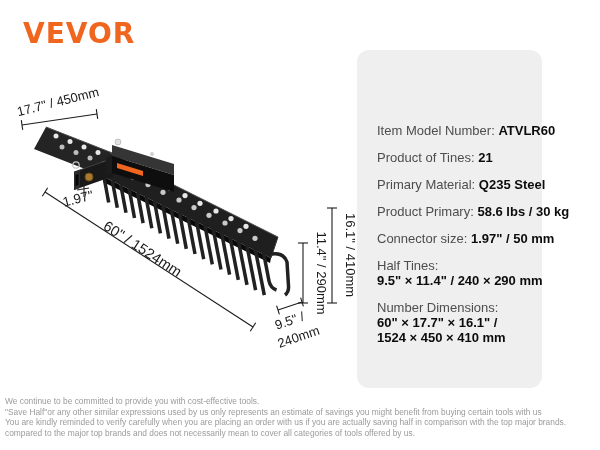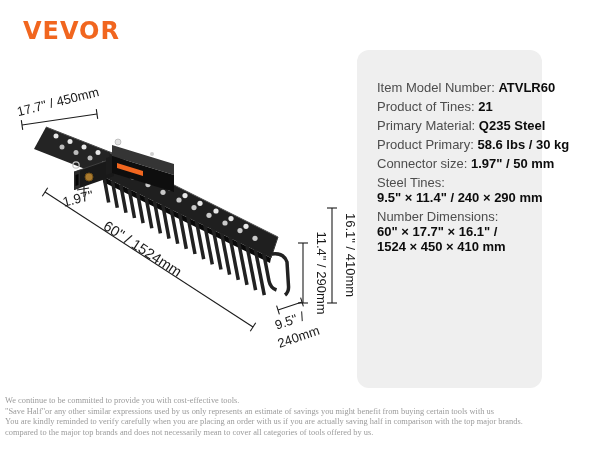--- a/index.html
+++ b/index.html
@@ -3,35 +3,35 @@
 <meta charset="utf-8">
 <style>
   html,body{margin:0;padding:0}
   body{
     width:600px;height:450px;position:relative;background:#ffffff;
     font-family:"Liberation Sans",sans-serif;overflow:hidden;
   }
   .logo{
     position:absolute;left:23px;top:17px;
     font-family:"DejaVu Sans",sans-serif;font-weight:bold;
-    font-size:24px;letter-spacing:1px;color:#f1661f;
+    font-size:28px;letter-spacing:1px;color:#f1661f;
   }
   .figure-svg{position:absolute;left:0;top:85px;width:360px;height:290px}
   .figure-svg text{font-family:"Liberation Sans",sans-serif;fill:#1a1a1a}
   .dimline{stroke:#1c1c1c;stroke-width:1.1;fill:none}
   .panel{
     position:absolute;left:357px;top:50px;width:185px;height:338px;
     background:#efefef;border-radius:12px;box-sizing:border-box;
-    padding:30px 8px 0 20px;display:flex;flex-direction:column;gap:4px;
+    padding:30px 8px 0 20px;display:flex;flex-direction:column;gap:12px;justify-content:center;
   }
   .panel p{margin:0;font-size:13px;line-height:15px;color:#4d4d4d;white-space:nowrap}
   .panel b{color:#0c0c0c;font-weight:bold}
   .disclaimer{
     position:absolute;left:5px;top:396px;width:595px;
-    font-size:8.4px;line-height:10.5px;color:#9b9b9b;font-family:Liberation Serif, serif;
+    font-size:8.4px;line-height:10.5px;color:#9b9b9b;
   }
   .disclaimer div{white-space:nowrap}
 </style>
 </head>
 <body>
 
 <div class="logo">VEVOR</div>
 
 <svg class="figure-svg" viewBox="0 0 360 290">
 
@@ -160,21 +160,21 @@
     <text x="346" y="170" font-size="13" text-anchor="middle" transform="rotate(90,346,170)">16.1" / 410mm</text>
   </g>
 </svg>
 
 <div class="panel">
   <p><span>Item Model Number: </span><b>ATVLR60</b></p>
   <p><span>Product of Tines: </span><b>21</b></p>
   <p><span>Primary Material: </span><b>Q235 Steel</b></p>
   <p><span>Product Primary: </span><b>58.6 lbs / 30 kg</b></p>
   <p><span>Connector size: </span><b>1.97" / 50 mm</b></p>
-  <p><span>Steel Tines:</span><br><b>9.5" × 11.4" / 240 × 290 mm</b></p>
+  <p><span>Half Tines:</span><br><b>9.5" × 11.4" / 240 × 290 mm</b></p>
   <p><span>Number Dimensions:</span><br><b>60" × 17.7" × 16.1" /</b><br><b>1524 × 450 × 410 mm</b></p>
 </div>
 
 <div class="disclaimer">
   <div>We continue to be committed to provide you with cost-effective tools.</div>
   <div>"Save Half"or any other similar expressions used by us only represents an estimate of savings you might benefit from buying certain tools with us</div>
   <div>You are kindly reminded to verify carefully when you are placing an order with us if you are actually saving half in comparison with the top major brands.</div>
   <div>compared to the major top brands and does not necessarily mean to cover all categories of tools offered by us.</div>
 </div>
 

